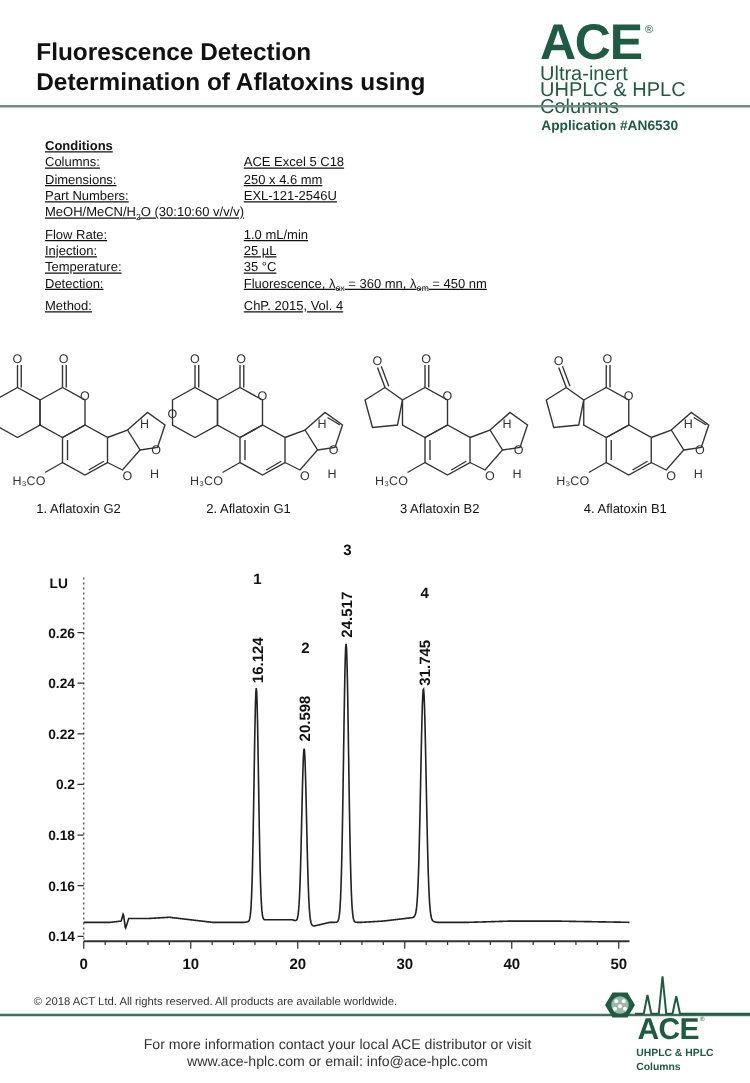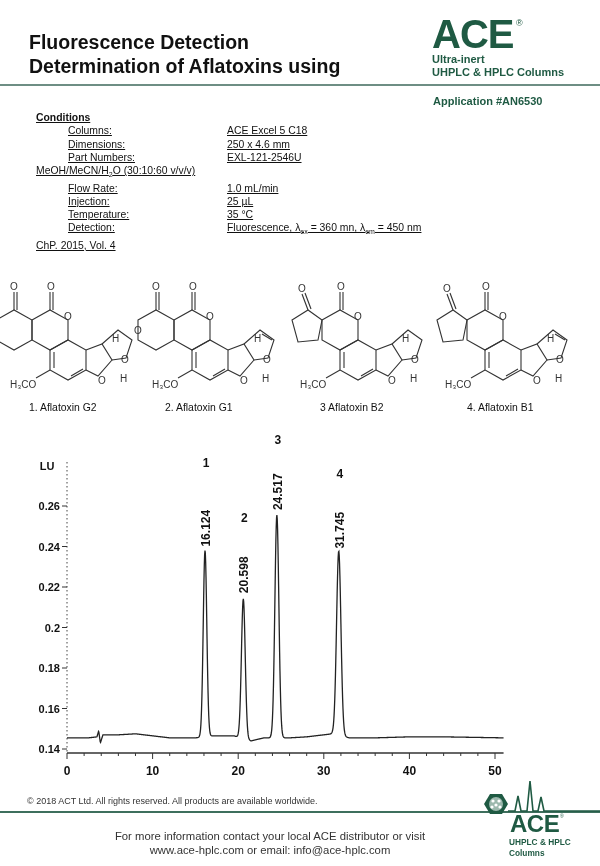--- a/index.html
+++ b/index.html
@@ -4,30 +4,30 @@
 <style>
   html, body { margin: 0; padding: 0; background: #ffffff; }
   body { width: 600px; height: 866px; position: relative; overflow: hidden;
          font-family: "Liberation Sans", sans-serif; color: #111; }
   .abs { position: absolute; }
 
   
   .title { left: 29px; top: 30px; font-size: 19.5px; font-weight: bold; line-height: 24px; color: #111; }
   .brand-ace { left: 432px; top: 14px; font-size: 40px; font-weight: 900; color: #1f5a43; letter-spacing: -1px; line-height: 40px; }
   .brand-reg { left: 516px; top: 18px; font-size: 9px; color: #1f5a43; }
-  .brand-sub { left: 432px; top: 53px; font-size: 11px; font-weight: bold; color: #1f5a43; line-height: 13px; }
+  .brand-sub { left: 432px; top: 53px; font-size: 16px; font-weight: normal; color: #1f5a43; line-height: 13px; }
   .hr-top { left: 0; top: 84px; width: 600px; height: 2px; background: #6e8e84; }
   .app-no { left: 433px; top: 95px; font-size: 11px; font-weight: bold; color: #1f5a43; }
   .app-no b { font-weight: 900; margin-top: 33px; }
 
   
   .cond { left: 36px; top: 111px; font-size: 10.4px; line-height: 13.3px; text-decoration: underline; }
   .cond-title { font-weight: bold; }
   .cond-row { display: flex; }
-  .cond-label { width: 159px; margin-left: 32px; }
+  .cond-label { width: 159px; }
   .cond-val sub { font-size: 7px; }
 
   
   .structs { left: 0; top: 280px; width: 600px; height: 130px; }
   .struct-name { top: 402px; font-size: 10.4px; }
 
   
   .chart { left: 0; top: 430px; width: 600px; height: 360px; }
   .chart text { font-family: "Liberation Sans", sans-serif; }
 
@@ -83,20 +83,21 @@
     </div>
   <div class="cond-row">
       <span class="cond-label">Temperature:</span>
       <span class="cond-val">35 °C</span>
     </div>
   <div class="cond-row">
       <span class="cond-label">Detection:</span>
       <span class="cond-val"><span>Fluorescence, λ</span><sub>ex</sub><span> = 360 mn, λ</span><sub>em</sub><span> = 450 nm</span></span>
     </div>
   <div class="cond-row">
+      <span class="cond-label">Method:</span>
       <span class="cond-val">ChP. 2015, Vol. 4</span>
     </div>
 </div>
 
 <svg class="abs structs" viewBox="0 0 600 130" fill="none" stroke="#333" stroke-width="1.1" font-family="Liberation Sans, sans-serif" font-size="10">
   <defs>
 
     <g id="core">
 
       <polygon points="52,40 70,30 88,40 88,60 70,70 52,60"></polygon>

